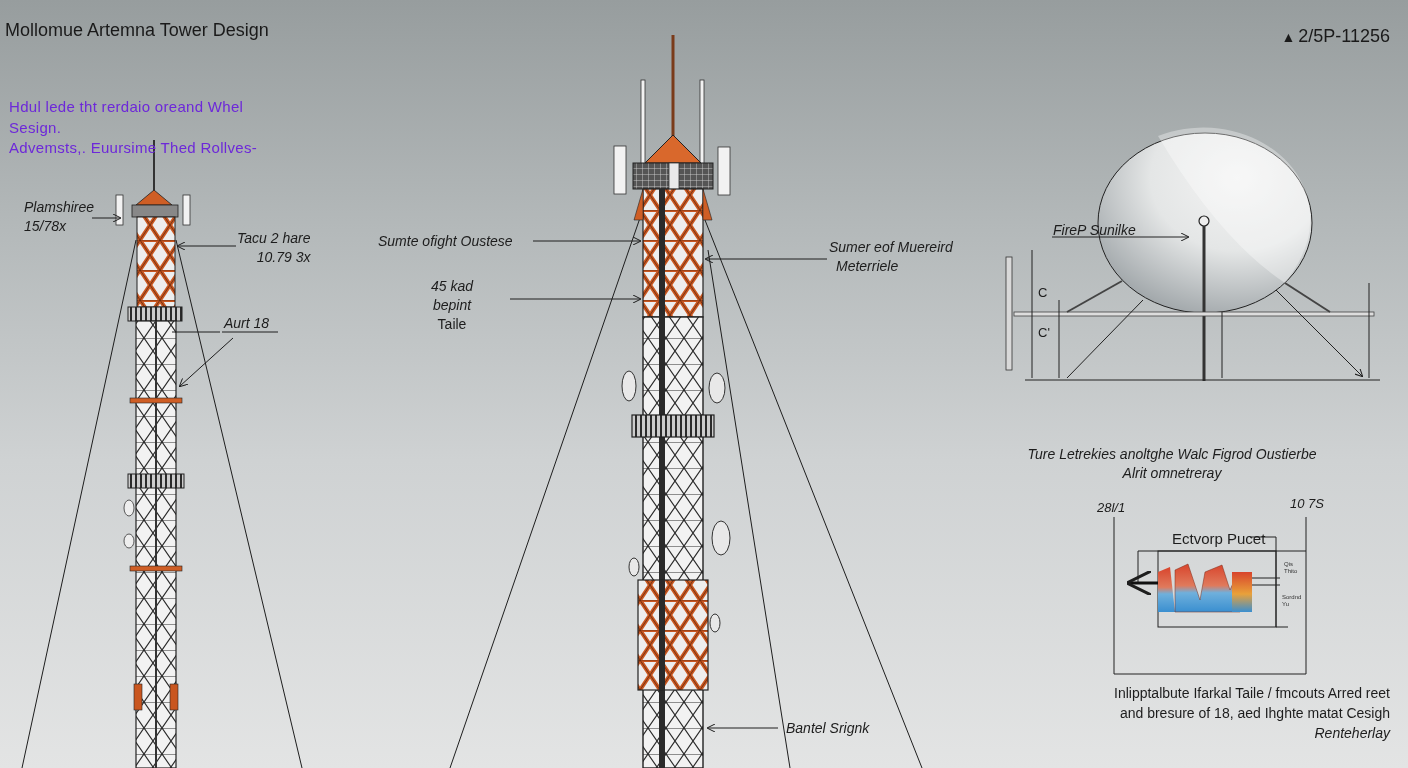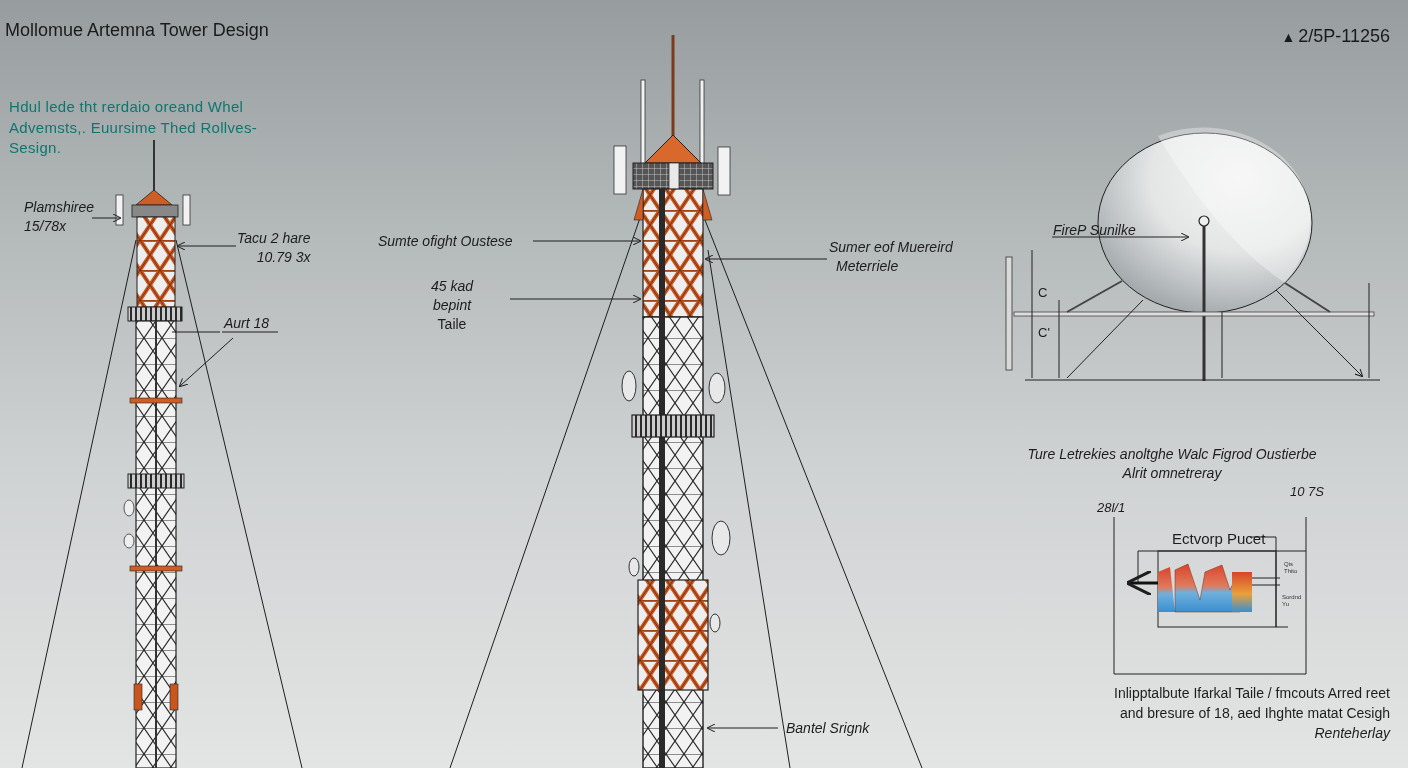--- a/index.html
+++ b/index.html
@@ -4,21 +4,21 @@
 <style>
   html, body { margin:0; padding:0; }
   body {
     width:1408px; height:768px; overflow:hidden; position:relative;
     background: linear-gradient(180deg, #979d9e 0%, #b4b9ba 30%, #cfd2d3 60%, #e3e4e4 100%);
     font-family: "Liberation Sans", sans-serif; color:#161616;
   }
   .abs { position:absolute; }
   .title { left:5px; top:20px; font-size:18px; color:#1a1a1a; }
   .docid { right:18px; top:26px; font-size:18px; color:#1a1a1a; display:flex; align-items:center; gap:3px; }
-  .intro { left:9px; top:97px; font-size:15px; line-height:20.5px; color:#0f766e; letter-spacing:0.3px; }
+  .intro { left:9px; top:97px; font-size:15px; line-height:20.5px; color:#6d28d9; letter-spacing:0.3px; }
   .lbl { font-style:italic; font-size:14px; color:#1d1d1d; line-height:19px; }
   .lbl.c { text-align:center; }
   .caption { font-size:14px; color:#1d1d1d; text-align:right; line-height:20px; }
   .caption.it { font-style:italic; }
   svg.stage { position:absolute; left:0; top:0; }
 </style>
 </head>
 <body>
 
 <svg class="stage" width="1408" height="768" viewBox="0 0 1408 768">
@@ -183,22 +183,22 @@
 
 <div class="abs title">Mollomue Artemna Tower Design</div>
 
 <div class="abs docid">
   <span style="font-size:14px;">▲</span>
   <span>2/5P-11256</span>
 </div>
 
 <div class="abs intro">
   <div>Hdul lede tht rerdaio oreand Whel</div>
+  <div>Sesign.</div>
   <div>Advemsts,. Euursime Thed Rollves-</div>
-  <div>Sesign.</div>
 </div>
 
 <div class="abs lbl" style="left:24px; top:198px;">
   <div>Plamshiree</div>
   <div>15/78x</div>
 </div>
 <div class="abs lbl" style="left:237px; top:229px; text-align:right;">
   <div>Tacu 2 hare</div>
   <div style="padding-left:19px;">10.79 3x</div>
 </div>
@@ -217,21 +217,21 @@
 
 <div class="abs lbl" style="left:1053px; top:221px;">FireP Sunilke</div>
 <div class="abs lbl" style="left:1038px; top:283px; font-style:normal; font-size:13px;">C</div>
 <div class="abs lbl" style="left:1038px; top:323px; font-style:normal; font-size:13px;">C'</div>
 
 <div class="abs lbl c" style="left:982px; top:445px; width:380px;">
   <div>Ture Letrekies anoltghe Walc Figrod Oustierbe</div>
   <div>Alrit omnetreray</div>
 </div>
 <div class="abs lbl" style="left:1097px; top:498px; font-size:13px;">28l/1</div>
-<div class="abs lbl" style="left:1290px; top:482px; font-size:13px;">10 7S</div>
+<div class="abs lbl" style="left:1290px; top:494px; font-size:13px;">10 7S</div>
 <div class="abs lbl" style="left:1172px; top:529px; font-size:15px; font-style:normal;text-align:right;">Ectvorp Pucet</div>
 <div class="abs" style="left:1284px; top:561px; font-size:6px; line-height:7px; color:#333; white-space:pre;">Qis
 Thito</div>
 <div class="abs" style="left:1282px; top:594px; font-size:6px; line-height:7px; color:#333; white-space:pre;">Sordnd
 Yu</div>
 
 <div class="abs" style="left:1030px; top:683px; width:360px;">
   <div class="caption">Inlipptalbute Ifarkal Taile / fmcouts Arred reet</div>
   <div class="caption">and bresure of 18, aed Ihghte matat Cesigh</div>
   <div class="caption it">Renteherlay</div>

